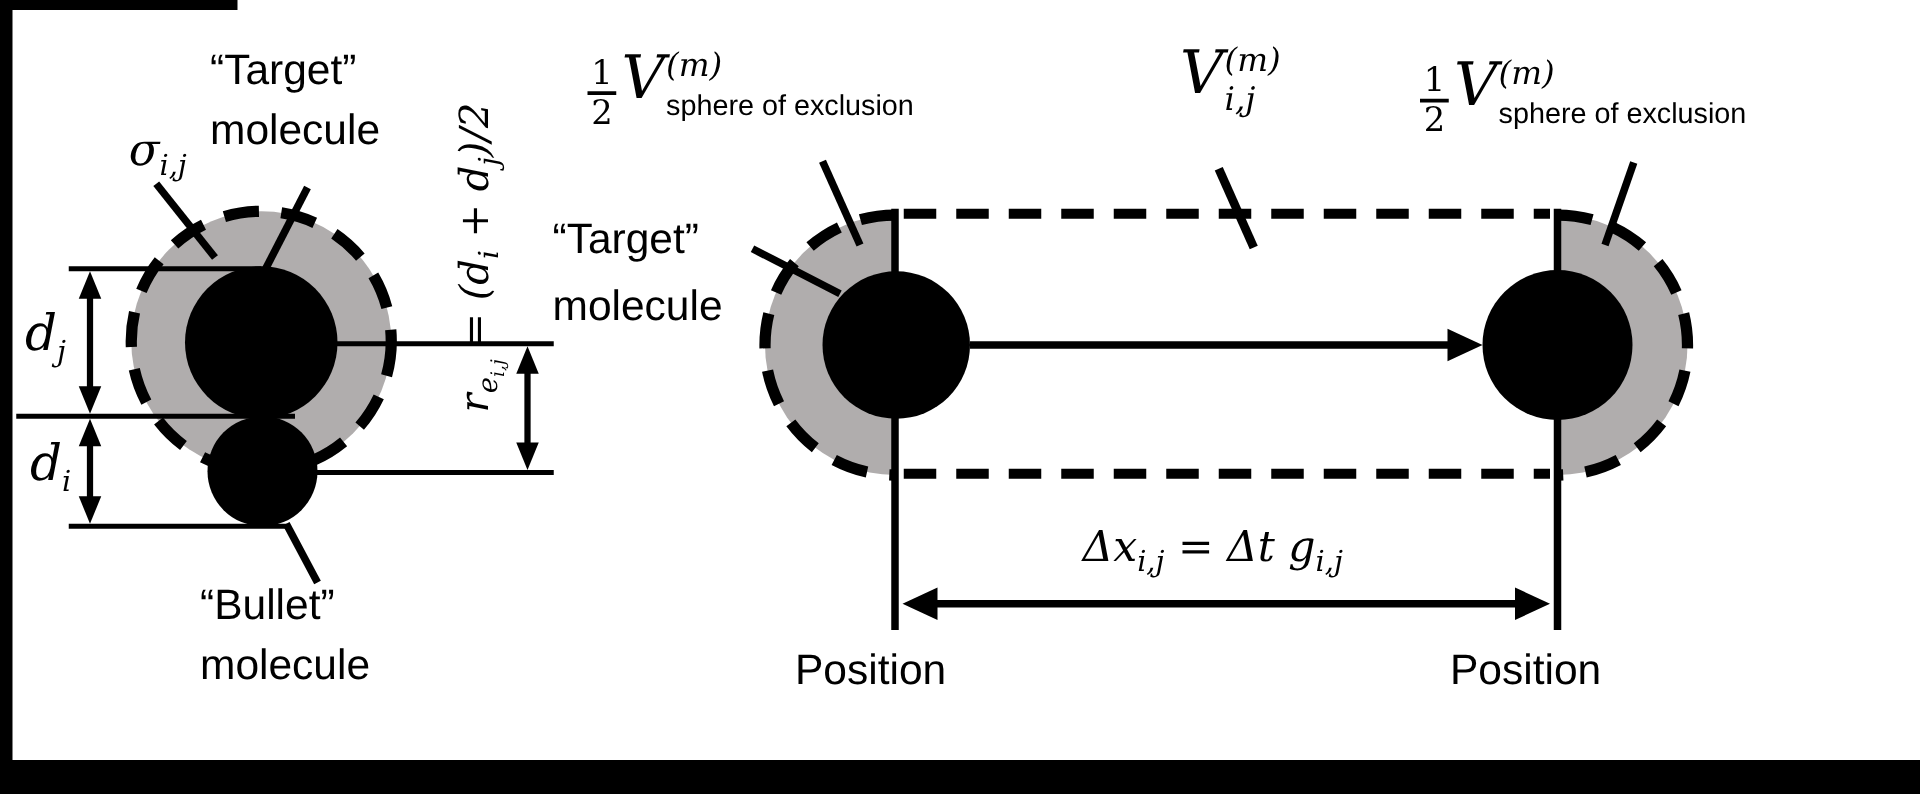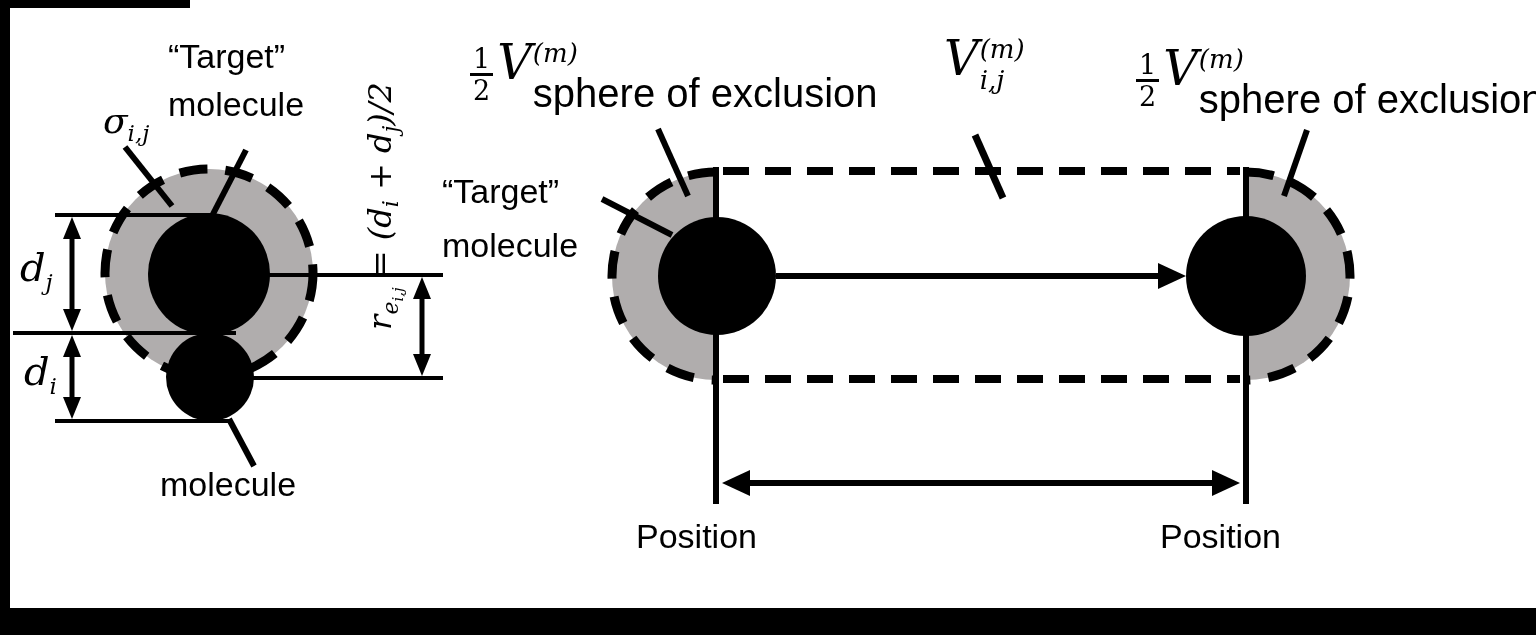--- a/index.html
+++ b/index.html
@@ -17,21 +17,21 @@
   
   .frac{display:inline-flex;flex-direction:column;align-items:center;
         font-family:"DejaVu Serif",serif;font-style:normal;vertical-align:top;margin-top:4px;}
   .frac .num,.frac .den{font-size:27px;line-height:1.08;padding:0 3px;}
   .frac .den{border-top:3px solid #000;}
   
   .vrow{display:inline-flex;align-items:flex-start;}
   .bigv{font-size:48px;line-height:0.95;margin:0 1px 0 4px;}
   .vstack{display:inline-flex;flex-direction:column;align-items:flex-start;}
   .vsup{font-size:26px;line-height:1;}
-  .vsub-text{font-size:40px;line-height:1;margin-top:7px;}
+  .vsub-text{font-size:23px;line-height:1;margin-top:7px;}
   .vsub-math{font-size:26px;line-height:1;margin-top:5px;}
   .rot-eq{font-size:32px;transform:translate(-50%,-50%) rotate(-90deg);white-space:pre;}
   .rot-eq sub{font-size:22px;} .rot-eq sub sub{font-size:15px;}
   .eq{font-size:34px;white-space:pre;}
   .eq sub{font-size:23px;}
 </style>
 </head>
 <body>
 
 <div id="figure">
@@ -109,20 +109,21 @@
   <div class="lbl sans center two-line" style="left:168px;top:32px;width:158px;">
     <div>“Target”</div>
     <div>molecule</div>
   </div>
 
   <div class="lbl math" style="left:20px;top:244px;font-size:40px;"><span>d</span><sub class="s1">j</sub></div>
 
   <div class="lbl math" style="left:24px;top:348px;font-size:40px;"><span>d</span><sub class="s1">i</sub></div>
 
   <div class="lbl sans center two-line" style="left:160px;top:460px;width:172px;">
+    <div>“Bullet”</div>
     <div>molecule</div>
   </div>
 
   <div class="lbl math rot-eq" style="left:384px;top:206px;"><span>r</span><sub><span>e</span><sub>i,j</sub></sub><span> = (</span><span>d</span><sub class="s1">i</sub><span> + </span><span>d</span><sub class="s1">j</sub><span>)/2</span></div>
 
   <div class="lbl vrow" style="left:470px;top:40px;">
     <span class="frac">
       <span class="num">1</span>
       <span class="den">2</span>
     </span>
@@ -151,20 +152,21 @@
       <span class="num">1</span>
       <span class="den">2</span>
     </span>
     <span class="bigv math">V</span>
     <span class="vstack">
       <span class="vsup math">(m)</span>
       <span class="vsub-text sans">sphere of exclusion</span>
     </span>
   </div>
 
+  <div class="lbl math eq" style="left:866px;top:418px;"><span>Δx</span><sub>i,j</sub><span> = </span><span>Δt g</span><sub>i,j</sub></div>
 
   <div class="lbl sans center" style="left:636px;top:512px;width:160px;font-size:34px;line-height:1.42;">
     <div>Position</div>
   </div>
 
   <div class="lbl sans center" style="left:1160px;top:512px;width:172px;font-size:34px;line-height:1.42;">
     <div>Position</div>
   </div>
 
 </div>

